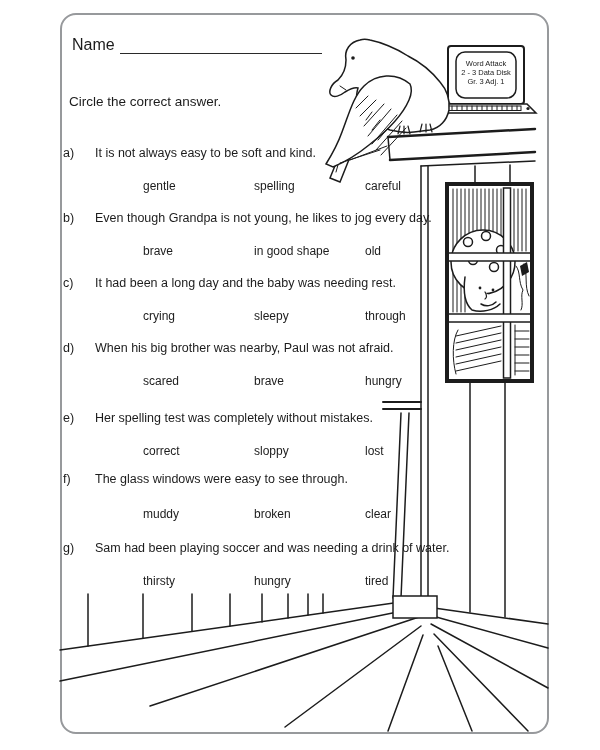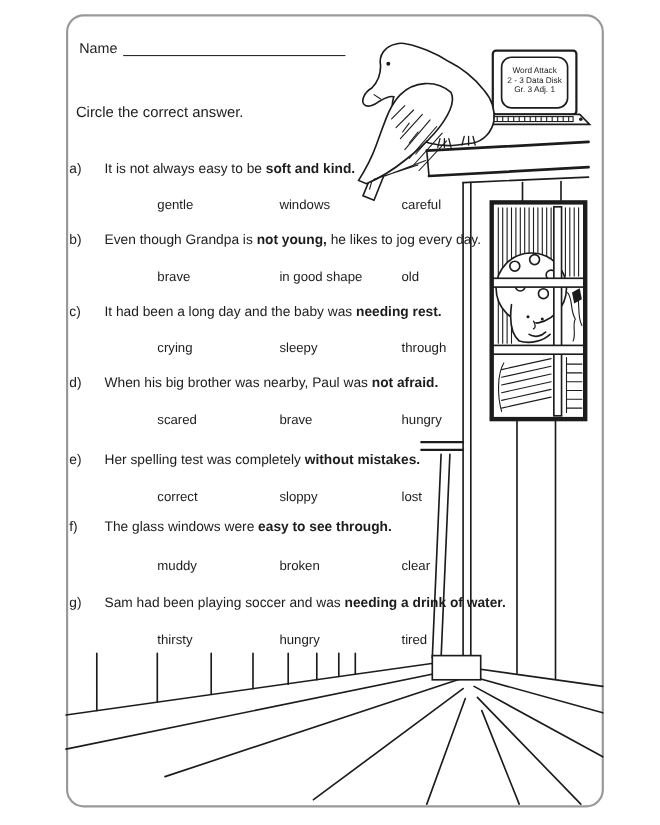--- a/index.html
+++ b/index.html
@@ -7,30 +7,30 @@
     position:relative; width:600px; height:750px; overflow:hidden;
     background:#ffffff; color:#1c1c1c;
     font-family:"Liberation Sans", sans-serif;
   }
   .sheet {
     position:absolute; left:60px; top:13px; width:485px; height:717px;
     border:2px solid #97999c; border-radius:16px; background:transparent;
   }
   .art { position:absolute; left:0; top:0; pointer-events:none; }
   .textlayer { position:absolute; left:0; top:0; width:600px; height:750px; }
-  .name-row { position:absolute; left:72px; top:36px; font-size:13px; }
+  .name-row { position:absolute; left:72px; top:36px; font-size:16px; }
   .name-line {
     display:inline-block; width:202px; height:14px; margin-left:5px;
     border-bottom:1.5px solid #2a2a2a; vertical-align:bottom;
   }
   .instruction { position:absolute; left:69px; top:94px; font-size:13.5px; font-weight:normal; }
   .q { position:absolute; left:0; width:600px; height:62px; font-size:12.5px; }
   .ql { position:absolute; left:63px; }
   .qs { position:absolute; left:95px; white-space:nowrap; }
-  .qs b { font-weight:bold;margin-top:36px; }
+  .qs b { font-weight:normal;margin-top:36px; }
   .choices { position:absolute; top:33px; left:0; width:600px; height:18px; font-size:12px; }
   .choices span { position:absolute; white-space:nowrap; cursor:pointer; }
   .c1 { left:143px; } .c2 { left:254px; } .c3 { left:365px; }
 </style>
 </head>
 <body>
 
 <div class="canvas">
 
   <div class="sheet"></div>
@@ -142,21 +142,21 @@
       <span>Name</span><span class="name-line"></span>
     </div>
 
     <div class="instruction">Circle the correct answer.</div>
 
     <div class="q" style="top:146px">
       <span class="ql">a)</span>
       <span class="qs"><span>It is not always easy to be </span><b>soft and kind.</b><span></span></span>
       <div class="choices">
         <span class="c1">gentle</span>
-        <span class="c2">windows</span>
+        <span class="c2">spelling</span>
         <span class="c3">careful</span>
       </div>
     </div>
 
     <div class="q" style="top:211px">
       <span class="ql">b)</span>
       <span class="qs"><span>Even though Grandpa is </span><b>not young,</b><span> he likes to jog every day.</span></span>
       <div class="choices">
         <span class="c1">brave</span>
         <span class="c2">in good shape</span>

